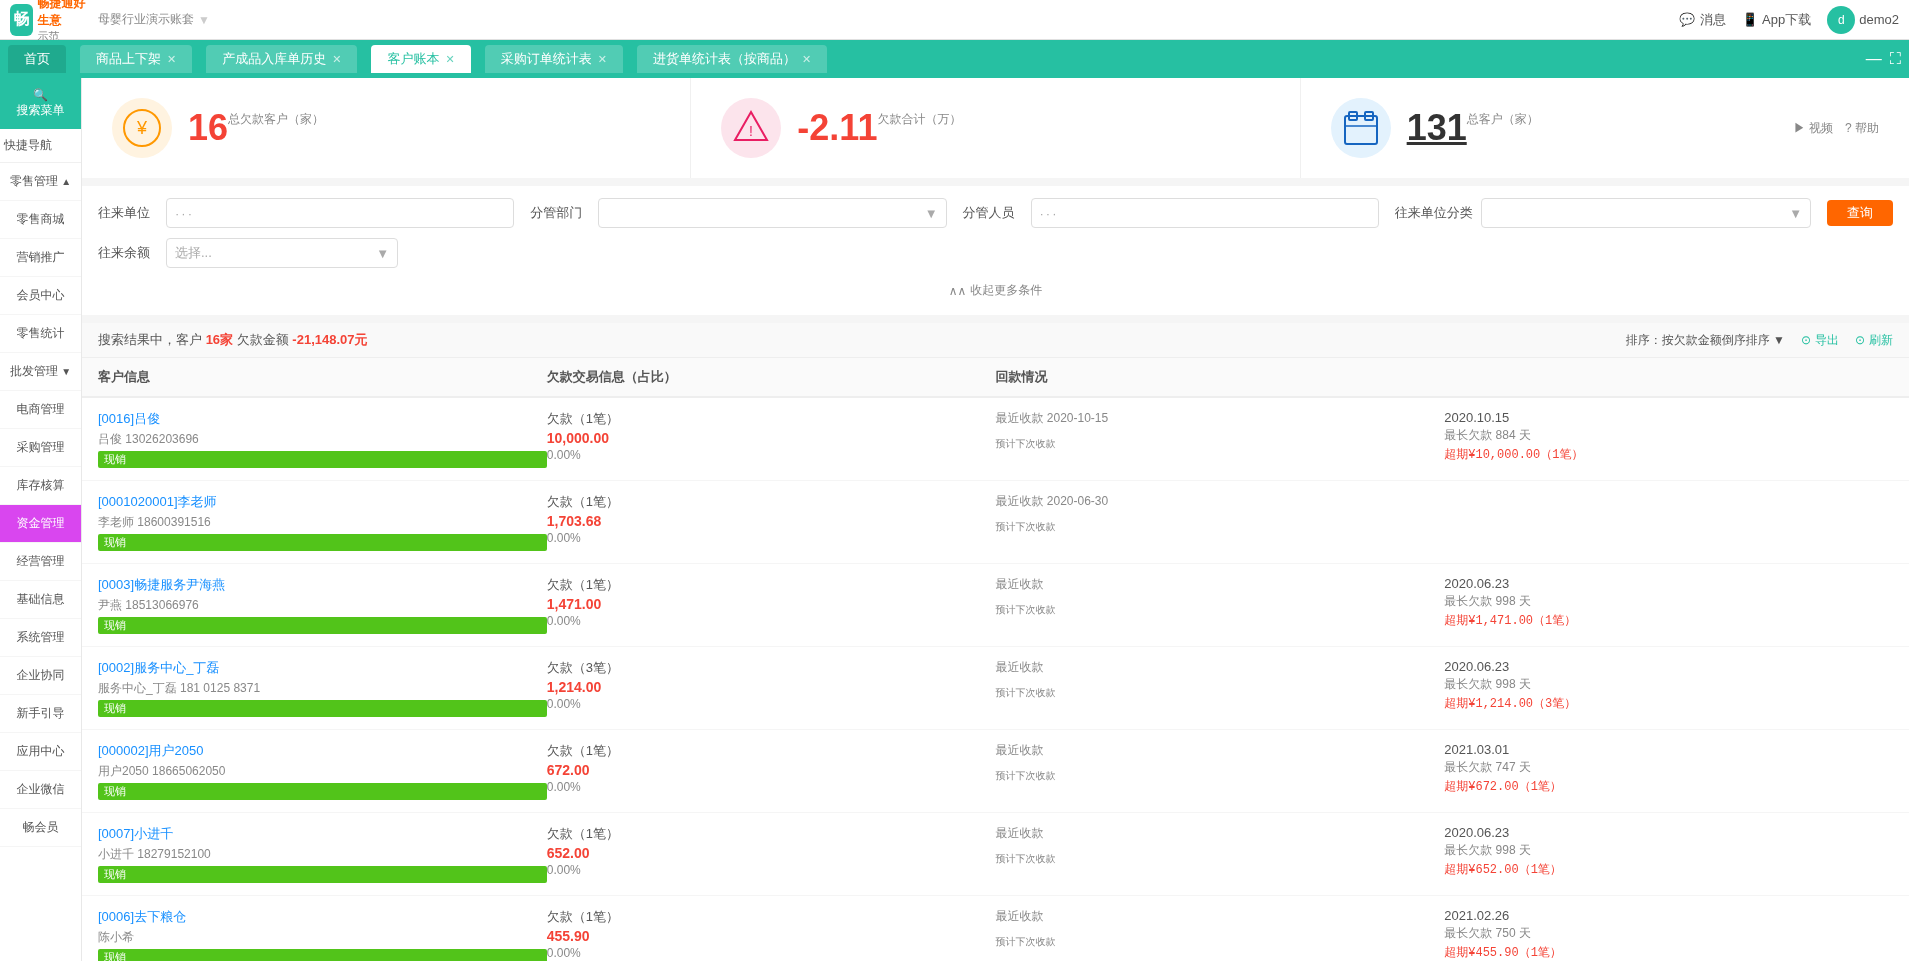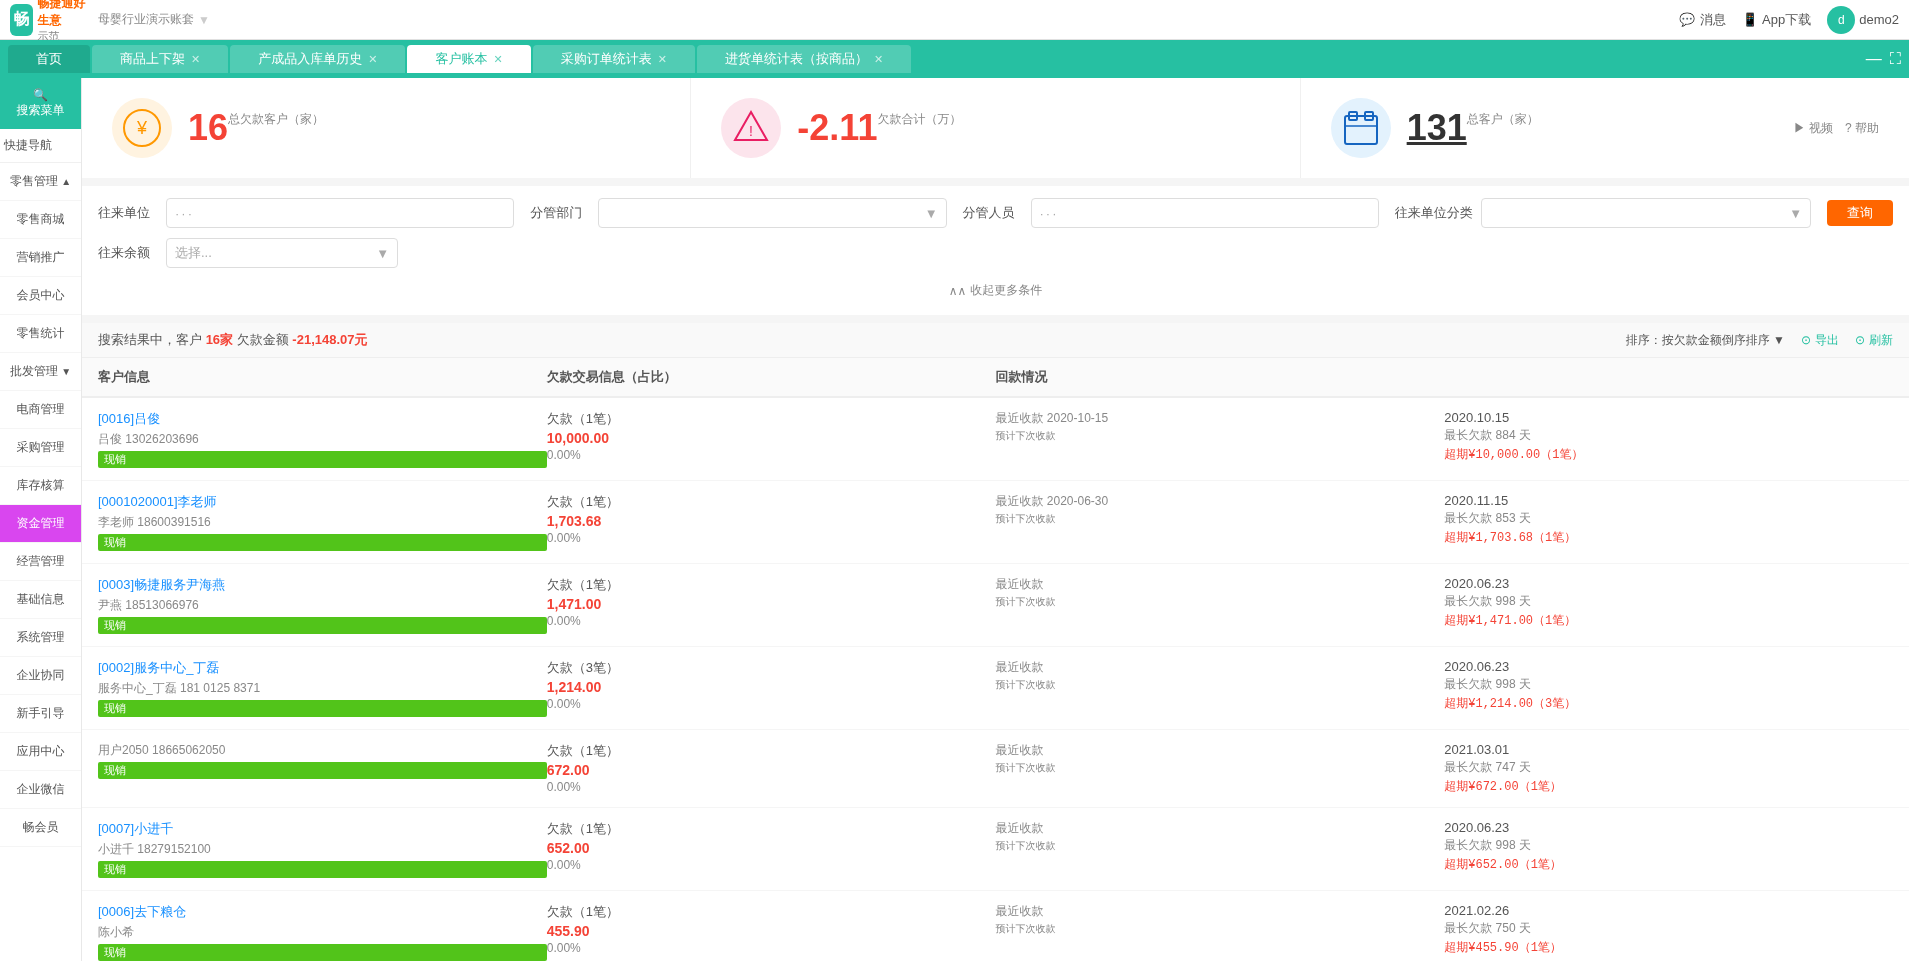--- a/index.html
+++ b/index.html
@@ -9,21 +9,21 @@
     .app-container { display: flex; flex-direction: column; height: 961px; width: 1909px; }
     .top-bar { display: flex; align-items: center; background: #fff; height: 40px; border-bottom: 1px solid #e0e0e0; padding: 0 10px; }
     .logo-area { display: flex; align-items: center; width: 80px; }
     .logo-text { color: #ff6600; font-size: 12px; font-weight: bold; }
     .top-right { margin-left: auto; display: flex; align-items: center; gap: 16px; }
     .top-right-item { display: flex; align-items: center; gap: 4px; font-size: 13px; color: #555; cursor: pointer; }
     .avatar { width: 28px; height: 28px; border-radius: 50%; background: #26c0a2; display: flex; align-items: center; justify-content: center; color: #fff; font-size: 12px; }
 
     
     .tabs-bar { display: flex; align-items: center; background: #26c0a2; height: 38px; padding: 0 8px; }
-    .tab { display: flex; align-items: center; height: 28px; padding: 0 28px; border-radius: 4px 4px 0 0; font-size: 13px; color: #fff; cursor: pointer; gap: 6px; margin-right: 2px; white-space: nowrap; }
+    .tab { display: flex; align-items: center; height: 28px; padding: 0 16px; border-radius: 4px 4px 0 0; font-size: 13px; color: #fff; cursor: pointer; gap: 6px; margin-right: 14px; white-space: nowrap; }
     .tab.home { background: #1faa8e; }
     .tab.active { background: #fff; color: #26c0a2; }
     .tab.inactive { background: rgba(255,255,255,0.2); }
     .tab .close-btn { font-size: 11px; color: inherit; opacity: 0.7; }
     .tab-spacer { flex: 1; }
     .tab-actions { display: flex; gap: 8px; color: #fff; font-size: 16px; cursor: pointer; }
 
     
     .main-layout { display: flex; flex: 1; overflow: hidden; }
 
@@ -81,21 +81,21 @@
     .customer-name { color: #1890ff; font-size: 13px; cursor: pointer; }
     .customer-phone { font-size: 12px; color: #888; }
     .tag { display: inline-block; padding: 1px 6px; border-radius: 2px; font-size: 11px; }
     .tag.green { background: #52c41a; color: #fff; }
 
     .debt-info { display: flex; flex-direction: column; gap: 2px; }
     .debt-count { font-size: 13px; color: #555; }
     .debt-amount { font-size: 14px; color: #f44336; font-weight: bold; }
     .debt-percent { font-size: 12px; color: #888; }
 
-    .recovery-info { display: flex; flex-direction: column; gap: 2px; }
+    .recovery-info { display: flex; flex-direction: column; gap: 10px; }
     .recovery-date { font-size: 12px; color: #888; }
     .recovery-next { font-size: 10px; color: #888; }
 
     .due-info { display: flex; flex-direction: column; gap: 2px; }
     .due-date { font-size: 13px; color: #555; }
     .due-days { font-size: 12px; color: #888; }
     .overdue-amount { font-size: 12px; color: #f44336; cursor: pointer; font-family: Liberation Mono, monospace; }
 
     
     ::-webkit-scrollbar { width: 6px; height: 6px; }
@@ -398,25 +398,20 @@
           </div>
           <div class="debt-info">
             <span class="debt-count">欠款（1笔）</span>
             <span class="debt-amount">1,703.68</span>
             <span class="debt-percent">0.00%</span>
           </div>
           <div class="recovery-info">
             <span class="recovery-date">最近收款    2020-06-30</span>
             <span class="recovery-next">预计下次收款</span>
           </div>
-          <div class="due-info">
-            <span class="due-date">2020.11.15</span>
-            <span class="due-days">最长欠款 853 天</span>
-            <span class="overdue-amount">超期¥1,703.68（1笔）</span>
-          </div>
         </div>
 
         <div class="table-row">
           <div class="customer-info">
             <span class="customer-name">[0003]畅捷服务尹海燕</span>
             <span class="customer-phone">尹燕  18513066976</span>
             <span class="tag green">现销</span>
           </div>
           <div class="debt-info">
             <span class="debt-count">欠款（1笔）</span>
@@ -451,20 +446,21 @@
           </div>
           <div class="due-info">
             <span class="due-date">2020.06.23</span>
             <span class="due-days">最长欠款 998 天</span>
             <span class="overdue-amount">超期¥1,214.00（3笔）</span>
           </div>
         </div>
 
         <div class="table-row">
           <div class="customer-info">
+            <span class="customer-name">[000002]用户2050</span>
             <span class="customer-phone">用户2050  18665062050</span>
             <span class="tag green">现销</span>
           </div>
           <div class="debt-info">
             <span class="debt-count">欠款（1笔）</span>
             <span class="debt-amount">672.00</span>
             <span class="debt-percent">0.00%</span>
           </div>
           <div class="recovery-info">
             <span class="recovery-date">最近收款</span>

